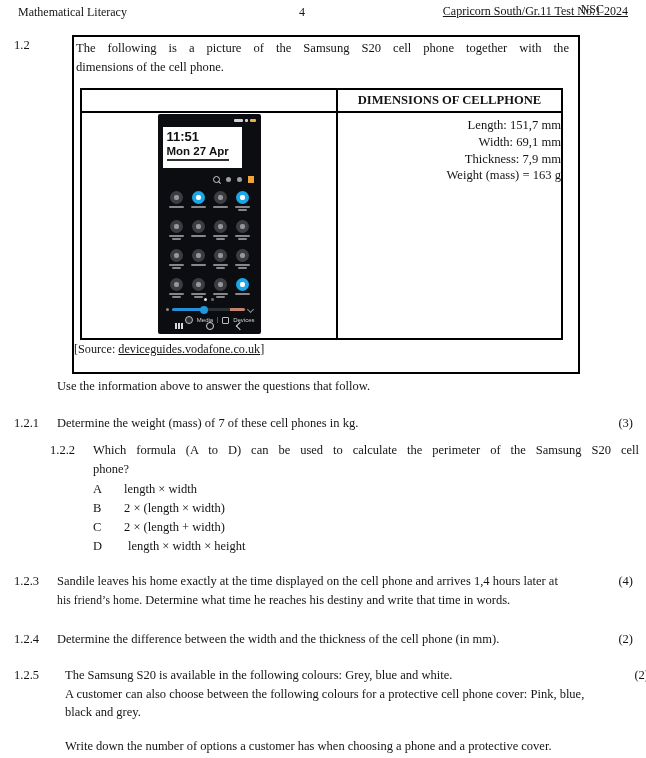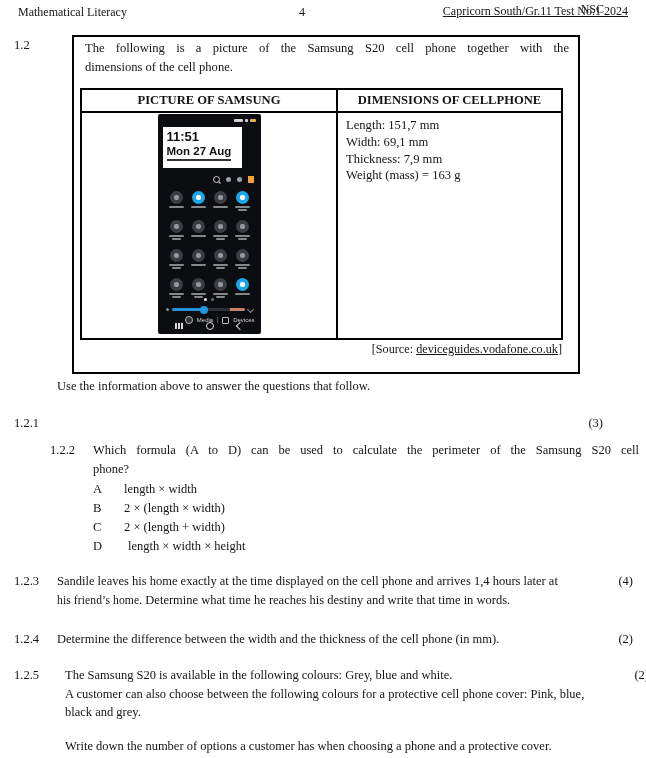--- a/index.html
+++ b/index.html
@@ -14,35 +14,35 @@
   .hdr-left{left:18px;top:5px;}
   .hdr-center{left:0;width:604px;top:5px;text-align:center;}
   .hdr-nsc{left:0;width:604px;top:2px;text-align:right;}
   .hdr-right{right:18px;top:4px;text-decoration:underline;}
   
   .q12num{left:14px;top:38px;}
   .qbox{
     left:72px;top:35px;width:504px;height:335px;
     border:2.5px solid #000;background:#fff;
   }
-  .intro{padding:2px 9px 0 11px;line-height:19px;font-size:12.6px;}
+  .intro{padding:2px 9px 0 2px;line-height:19px;font-size:12.6px;}
   .jline{text-align:justify;text-align-last:justify;}
   
   .ptable{
     display:grid;grid-template-columns:256px auto;
     border:2px solid #000;margin:11px 15px 0 6px;
   }
   .th{
     font-weight:bold;text-align:center;font-size:12.6px;line-height:16px;
     padding:2px 2px 3px;border-bottom:2px solid #000;
   }
   .c1{border-right:2px solid #000;}
   .tdp{height:224px;display:flex;justify-content:center;align-items:flex-start;padding-top:1px;text-decoration:underline;}
-  .tdd{padding:4px 8px 0 8px;line-height:16.8px;font-size:12.6px;}
-  .source{margin:2px 16px 0 0;text-align:right;font-size:12.2px;}
+  .tdd{padding:4px 0 0 8px;line-height:16.8px;font-size:12.6px;text-align:right;}
+  .source{margin:2px 16px 0 0;font-size:12.2px;}
   .source a{color:#141414;text-decoration:underline;}
   
   .phone{position:relative;width:103px;height:220px;background:#0b0d10;border-radius:2px;}
   .pstatus{position:absolute;top:5px;right:5px;display:flex;gap:2px;align-items:center;}
   .sbar{height:2.5px;background:#cfd3d6;border-radius:1px;}
   .sb1{width:9px;} .sb2{width:3px;} .sb3{width:6px;background:#e8b24a;}
   .widget{
     position:absolute;left:5px;top:13px;width:79px;height:41px;background:#fff;
     box-sizing:border-box;padding:2px 0 0 4px;font-family:"Liberation Sans",sans-serif;
   }
@@ -105,35 +105,34 @@
 <div class="abs q12num">1.2</div>
 
 <div class="abs qbox">
   <div class="intro">
     <div class="jline">The following is a picture of the Samsung S20 cell phone together with the</div>
     <div>dimensions of the cell phone.</div>
   </div>
 
   <div class="ptable">
     <div class="th c1">
-      <div>PICTURE OF SAMSUNG</div>
     </div>
     <div class="th">DIMENSIONS OF CELLPHONE</div>
 
     <div class="tdp c1">
 
       <div class="phone">
         <div class="pstatus">
           <span class="sbar sb1"></span>
           <span class="sbar sb2"></span>
           <span class="sbar sb3"></span>
         </div>
         <div class="widget">
           <div class="wtime">11:51</div>
-          <div><span class="wdate">Mon 27 Aug</span></div>
+          <div><span class="wdate">Mon 27 Apr</span></div>
         </div>
         <div class="qicons">
           <span class="ico-search"></span>
           <span class="ico-dot"></span>
           <span class="ico-dot"></span>
           <span class="ico-flag"></span>
         </div>
         <div class="tgrid">
             <div class="tcell">
               <div class="tcirc"></div>
@@ -248,20 +247,21 @@
     </div>
   </div>
 
   <div class="source"><span>[Source: </span><a href="#">deviceguides.vodafone.co.uk</a><span>]</span></div>
 </div>
 
 <div class="abs instr">Use the information above to answer the questions that follow.</div>
 
 <div class="abs q" style="top:414px;">
   <div class="num">1.2.1</div>
+  <div>Determine the weight (mass) of 7 of these cell phones in kg.</div>
   <div class="marks">(3)</div>
 </div>
 
 <div class="abs q" style="top:441px;margin-left:36px;">
   <div class="num">1.2.2</div>
   <div>
     <div class="jline">Which formula (A to D) can be used to calculate the perimeter of the Samsung S20 cell</div>
     <div>phone?</div>
     <div class="opts">
       <div class="opt">

